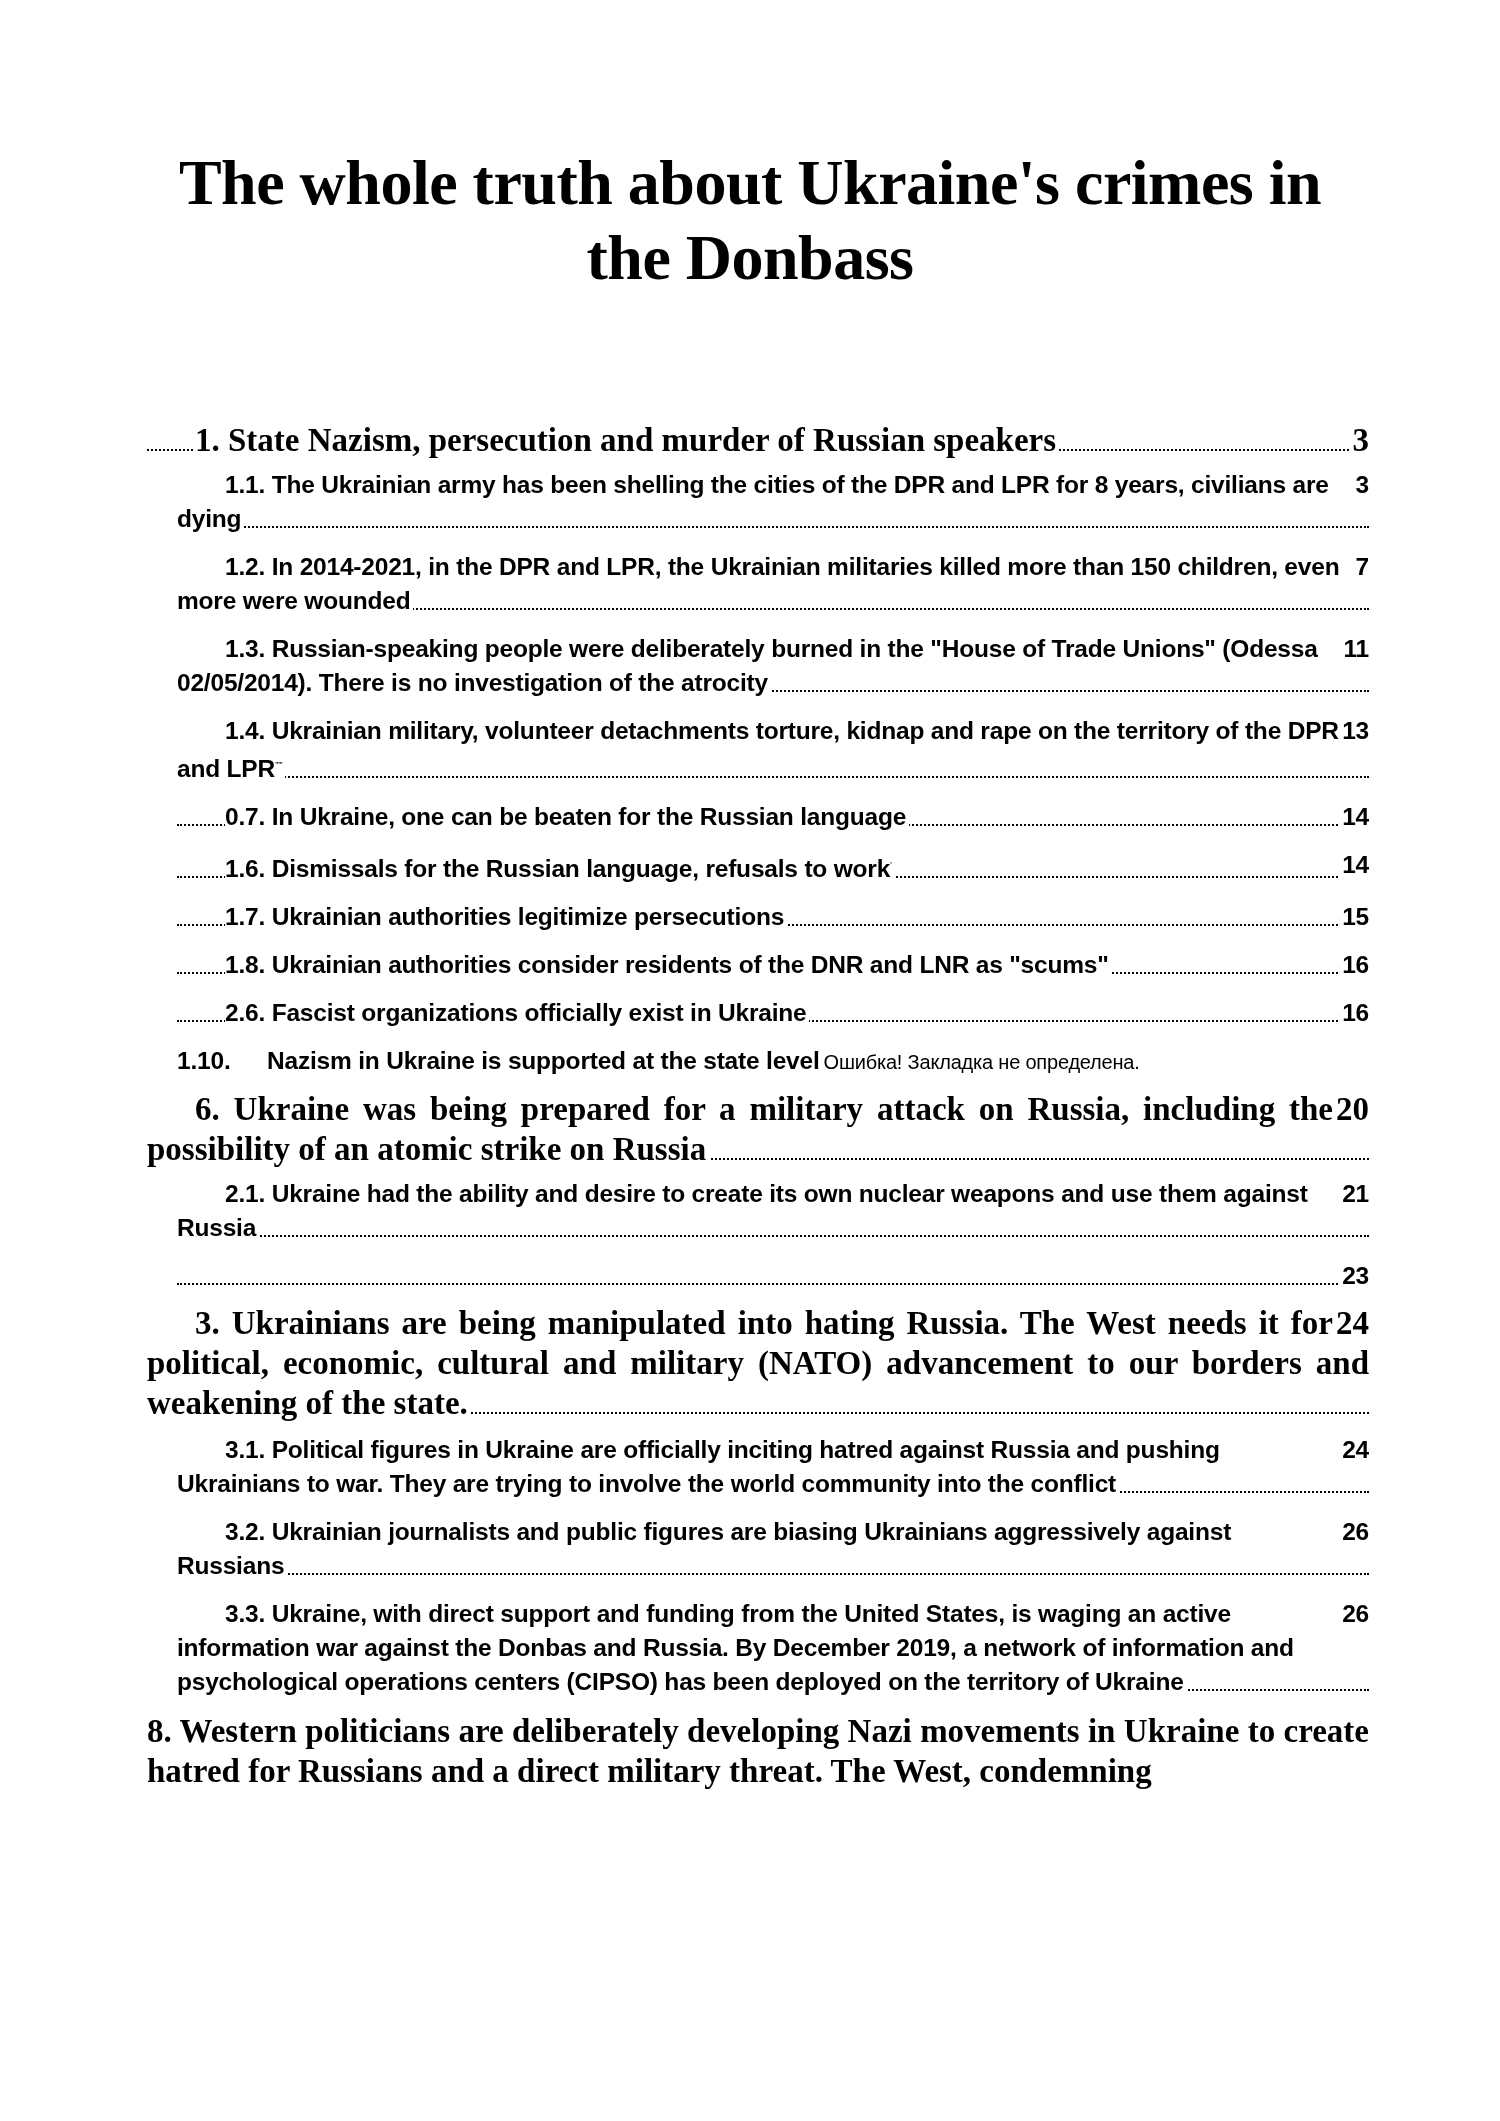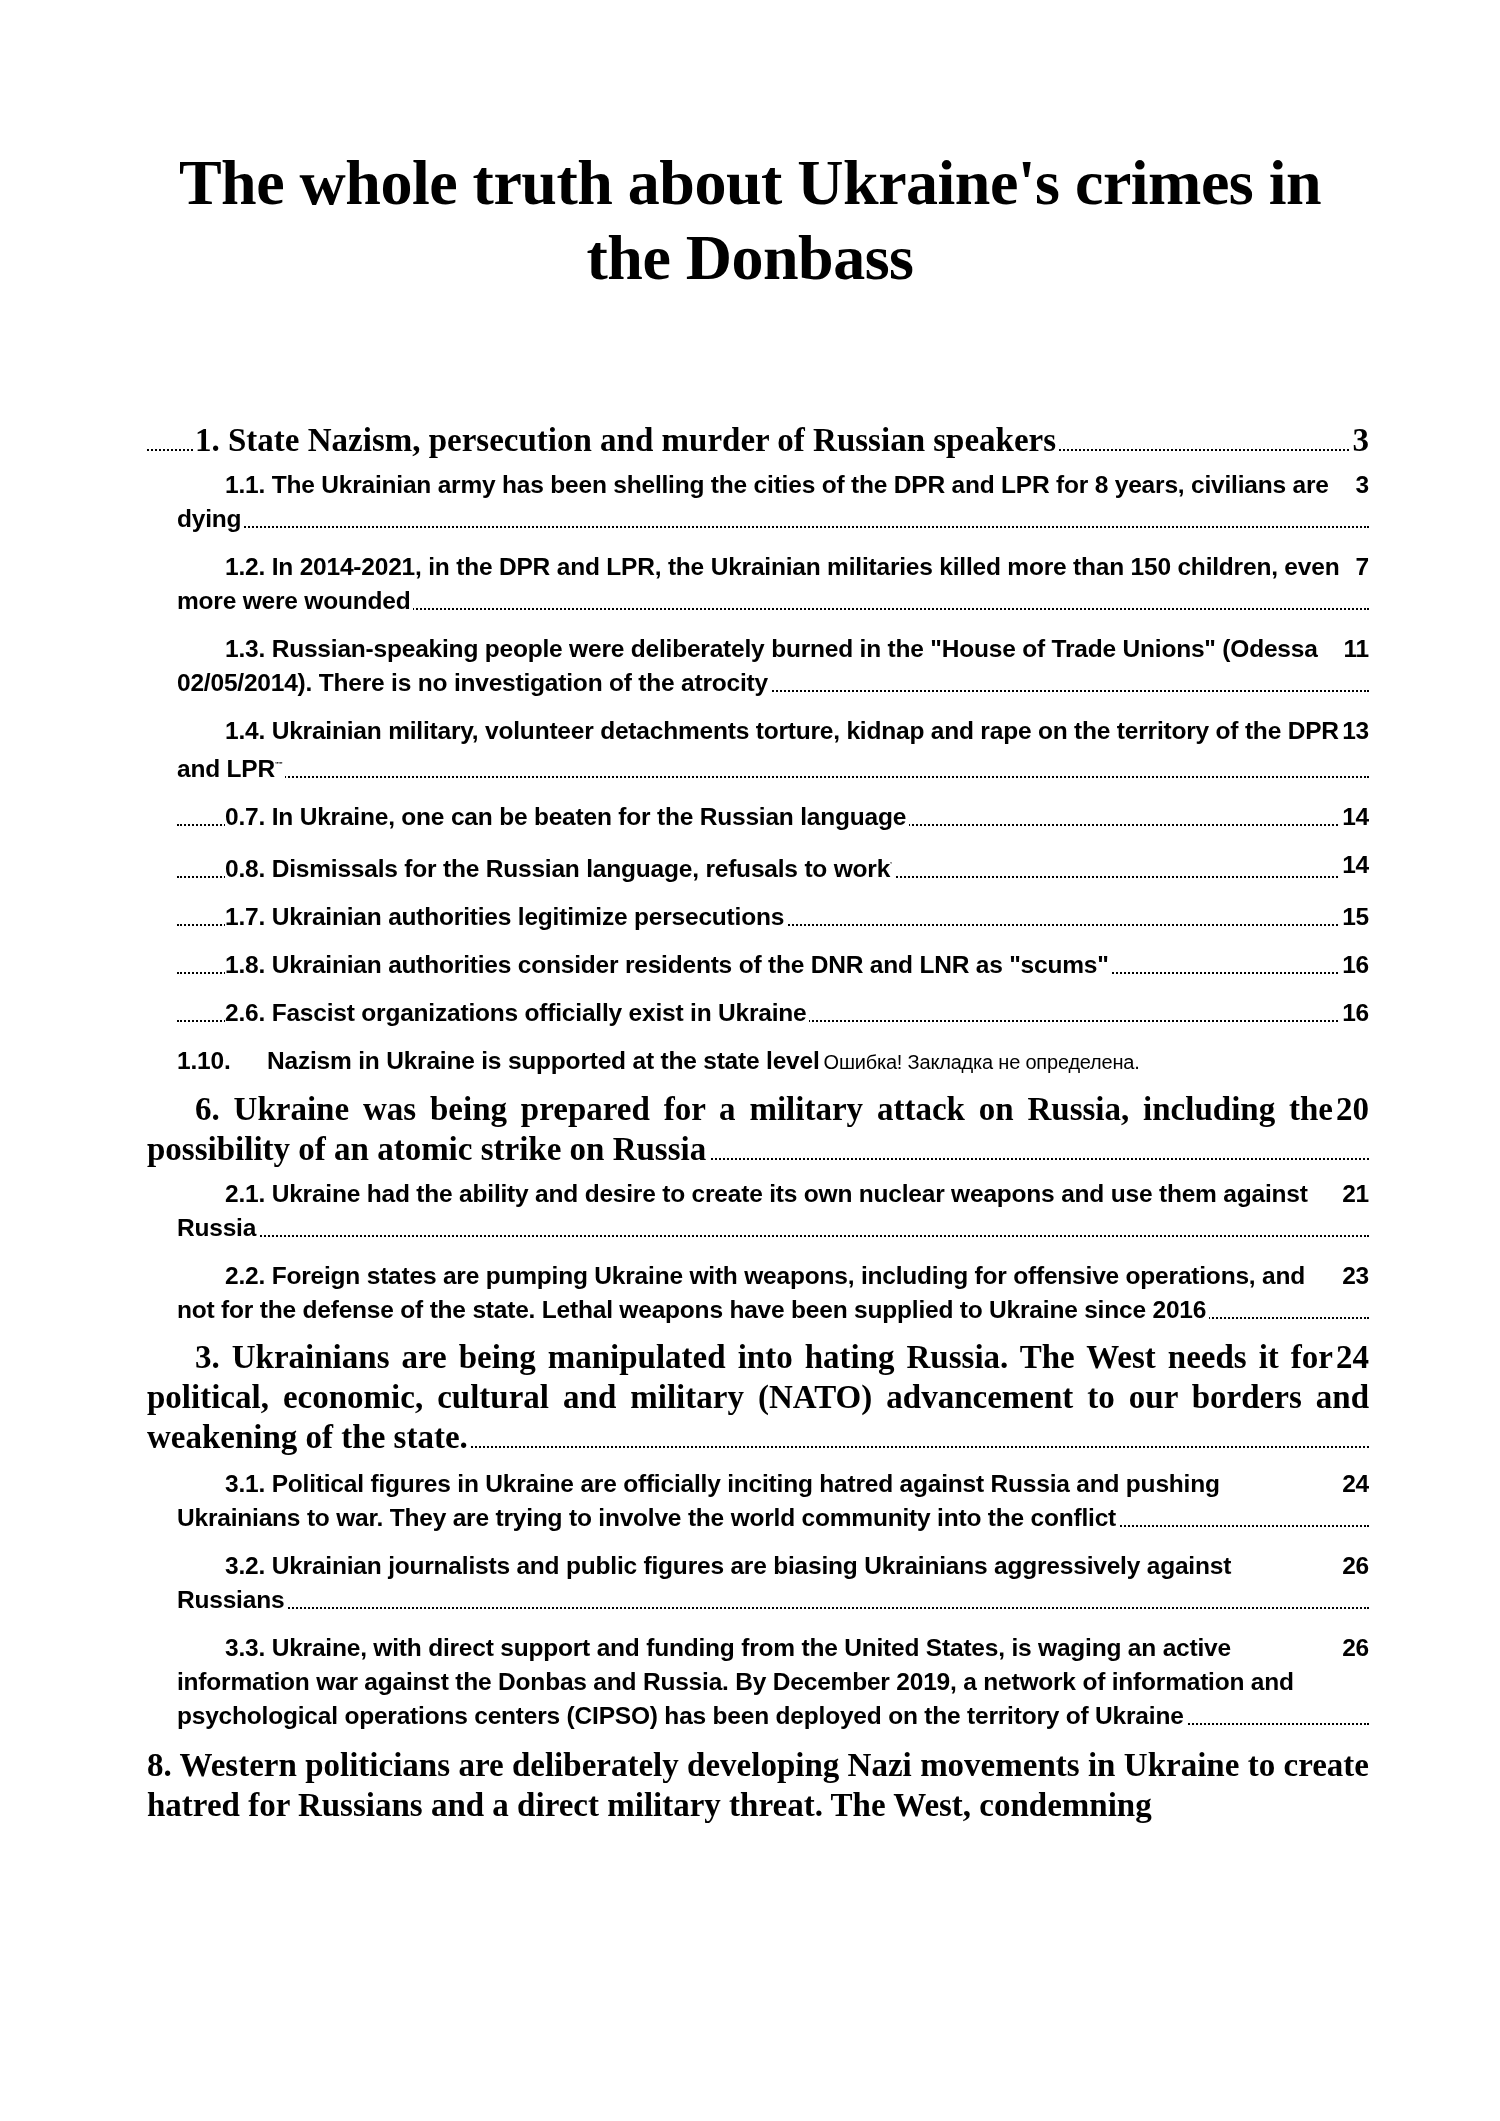--- a/index.html
+++ b/index.html
@@ -67,21 +67,21 @@
 
     <div class="h2 entry" style="margin-bottom:14px;">
       <span class="leader"></span>
       <span class="pg">14</span>
       <span class="txt">0.7. In Ukraine, one can be beaten for the Russian language</span>
     </div>
 
     <div class="h2 entry" style="margin-bottom:14px;">
       <span class="leader"></span>
       <span class="pg">14</span>
-      <span class="txt"><span>0.8. Dismissals for the Russian language, refusals to work</span><span class="sup">’</span></span>
+      <span class="txt"><span>1.6. Dismissals for the Russian language, refusals to work</span><span class="sup">’</span></span>
     </div>
 
     <div class="h2 entry" style="margin-bottom:14px;">
       <span class="leader"></span>
       <span class="pg">15</span>
       <span class="txt">1.7. Ukrainian authorities legitimize persecutions</span>
     </div>
 
     <div class="h2 entry" style="margin-bottom:14px;">
       <span class="leader"></span>
@@ -107,21 +107,20 @@
 
     <div class="h2 entry" style="margin-bottom:14px;">
       <span class="leader"></span>
       <span class="pg">21</span>
       <span class="txt">2.1. Ukraine had the ability and desire to create its own nuclear weapons and use them against Russia</span>
     </div>
 
     <div class="h2 entry" style="margin-bottom:10px;">
       <span class="leader"></span>
       <span class="pg">23</span>
-      <span class="txt">2.2. Foreign states are pumping Ukraine with weapons, including for offensive operations, and not for the defense of the state. Lethal weapons have been supplied to Ukraine since 2016</span>
     </div>
 
     <div class="h1 entry" style="margin-bottom:10px;">
       <span class="leader"></span>
       <span class="pg">24</span>
       <span class="txt">3. Ukrainians are being manipulated into hating Russia. The West needs it for political, economic, cultural and military (NATO) advancement to our borders and weakening of the state.</span>
     </div>
 
     <div class="h2 entry" style="margin-bottom:14px;">
       <span class="leader"></span>

